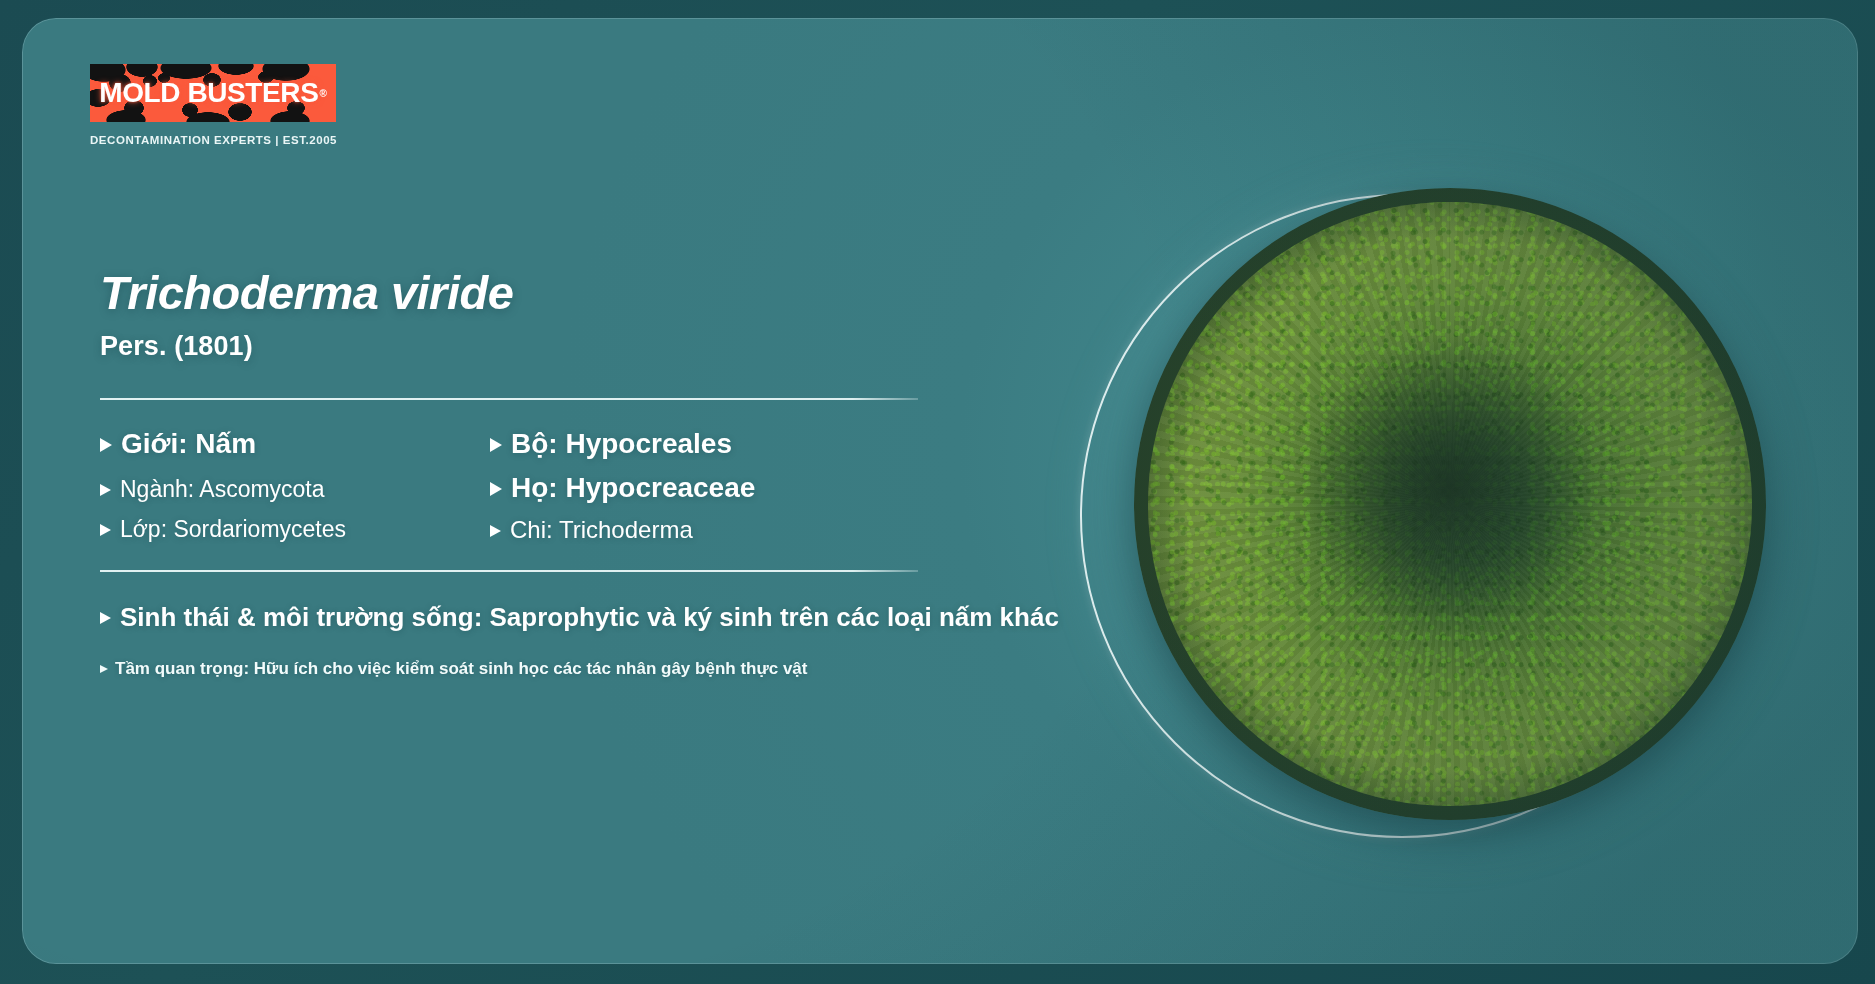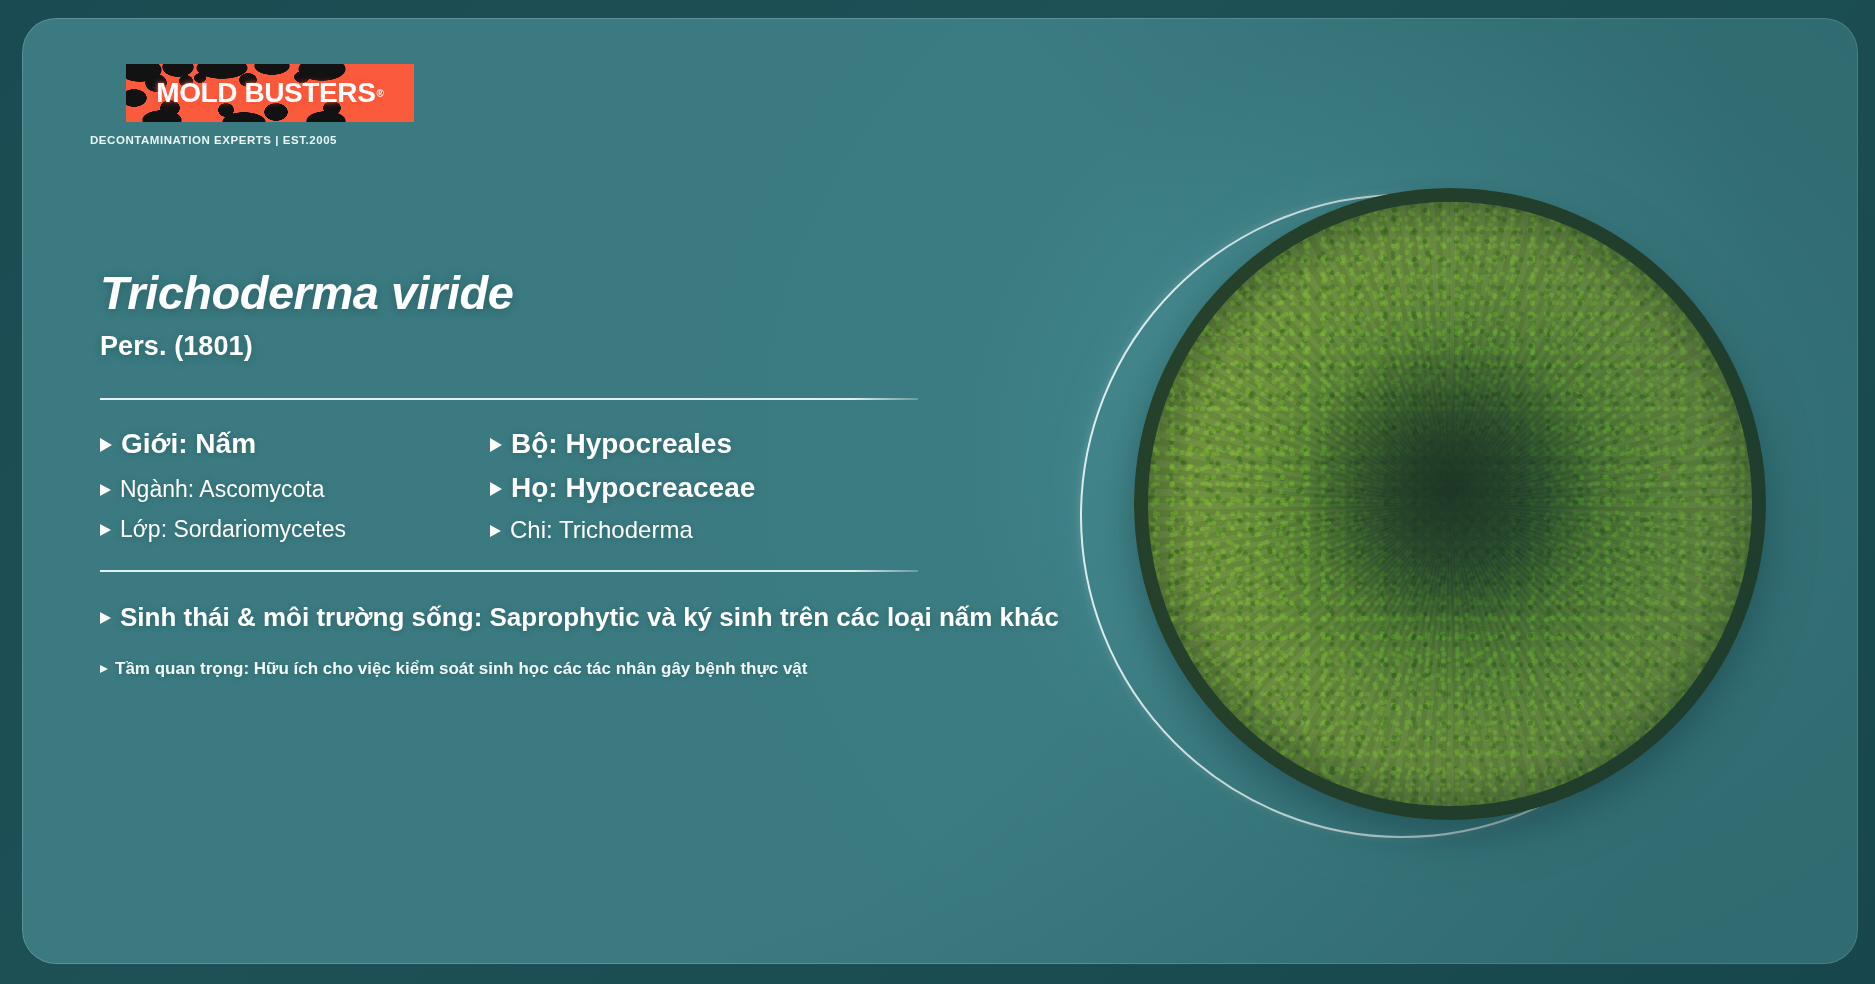--- a/index.html
+++ b/index.html
@@ -134,28 +134,27 @@
 
   
   .logo-block {
     position: absolute;
     left: 68px;
     top: 46px;
     width: 246px;
   }
   .logo-mark {
     position: relative;
-    width: 288px;
+    width: 246px;
     height: 58px;
     background: #fb5a3c;
     overflow: hidden;
     display: flex;
     align-items: center;
     justify-content: center;
-    margin-left: 36px;
   }
   
   .logo-mark .blobs {
     position: absolute;
     inset: 0;
     background-image:
       radial-gradient(ellipse 22px 12px at 14px 6px, #121212 0 96%, rgba(0,0,0,0) 100%),
       radial-gradient(ellipse 16px 10px at 52px 3px, #121212 0 96%, rgba(0,0,0,0) 100%),
       radial-gradient(ellipse 26px 11px at 96px 4px, #121212 0 96%, rgba(0,0,0,0) 100%),
       radial-gradient(ellipse 18px 9px at 146px 2px, #121212 0 96%, rgba(0,0,0,0) 100%),

